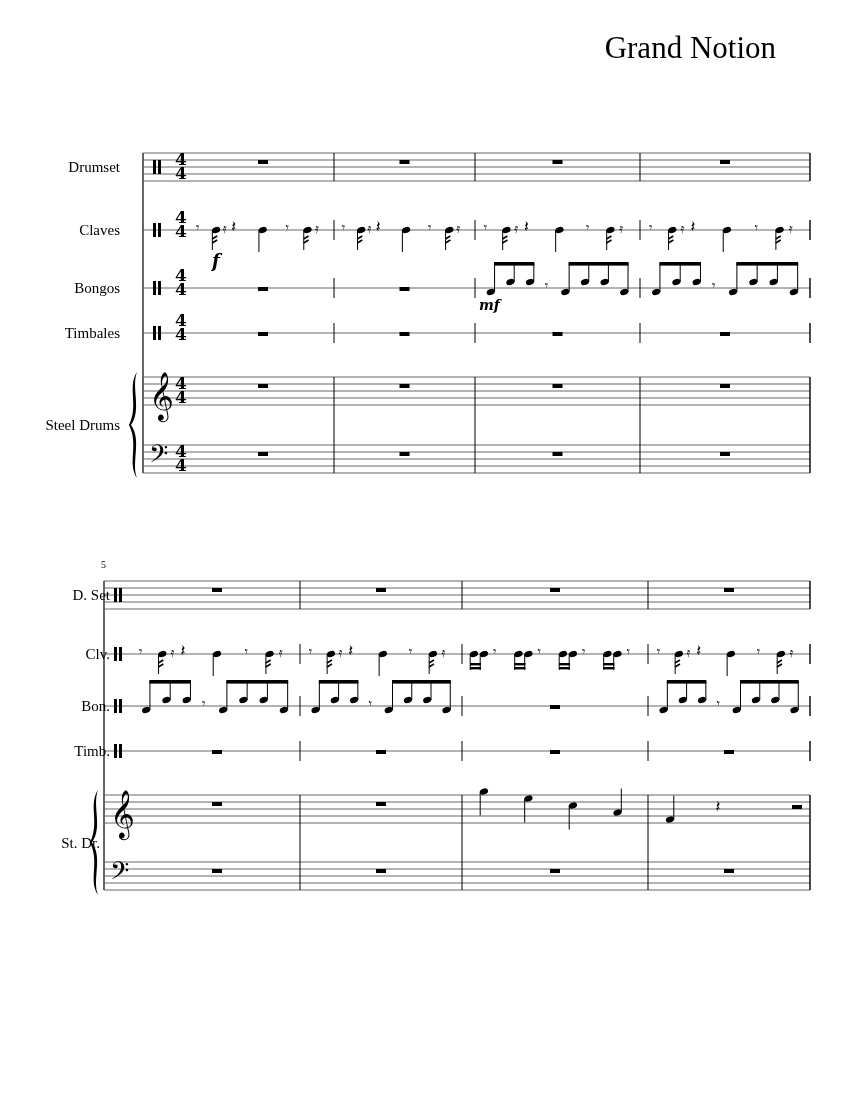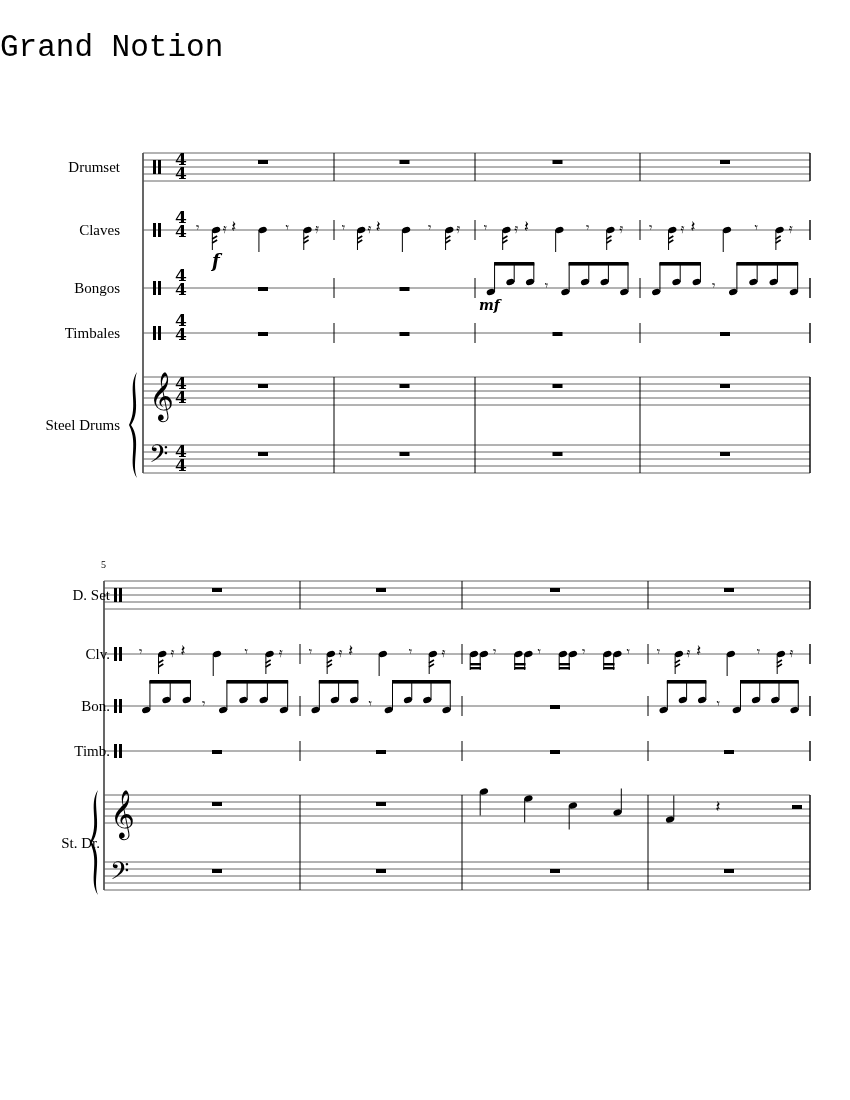--- a/index.html
+++ b/index.html
@@ -1,17 +1,17 @@
 <!DOCTYPE html>
 <html><head>
 <meta charset="utf-8">
 <style>
   html, body { margin:0; padding:0; background:#ffffff; }
   body { width:850px; height:1100px; position:relative; overflow:hidden; font-family:"Liberation Serif", "DejaVu Serif", serif; color:#000; }
-  #title { position:absolute; top:30px; left:0; width:776px; text-align:left; font-size:31px; font-family:Liberation Mono, monospace; }
+  #title { position:absolute; top:30px; left:0; width:776px; text-align:right; font-size:31px; font-family:Liberation Serif, serif; }
   #score { position:absolute; left:0; top:0; width:850px; height:1100px; }
   .inst-label { font-family:"Liberation Serif", serif; font-size:15px; }
   .mnum { font-family:"Liberation Serif", serif; font-size:10px; }
   .dyn { font-family:"DejaVu Serif", serif; font-style:italic; font-weight:bold; }
 </style>
 </head>
 <body>
 
 <div id="title">Grand Notion</div>
 <svg id="score" xmlns="http://www.w3.org/2000/svg" width="850" height="1100" viewBox="0 0 850 1100">

